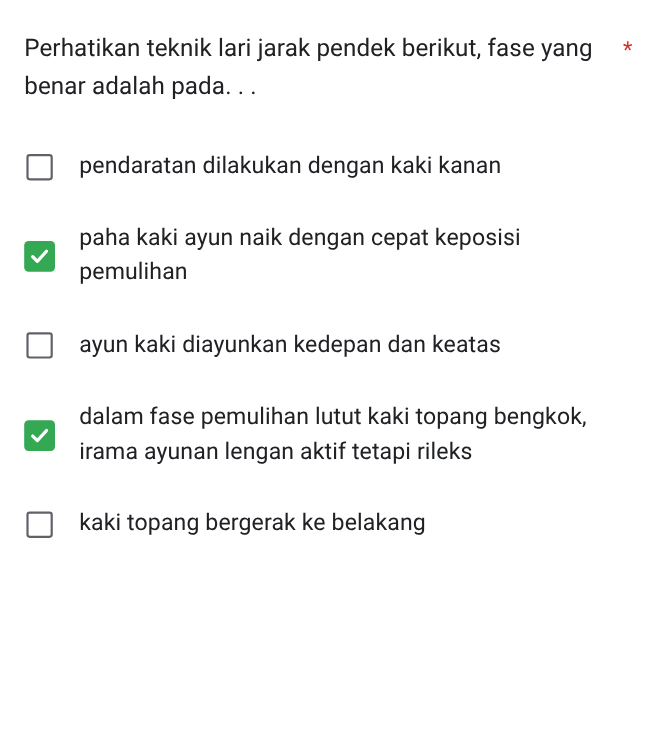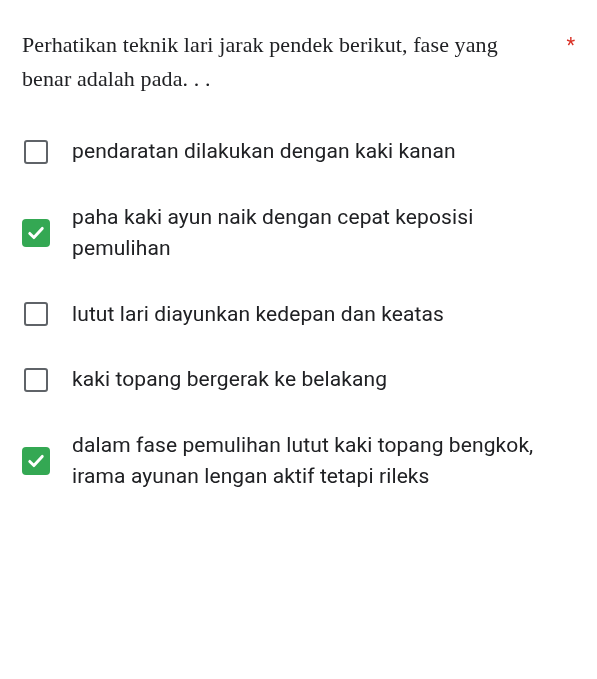--- a/index.html
+++ b/index.html
@@ -19,21 +19,20 @@
       align-items: flex-start;
       gap: 8px;
       margin-bottom: 40px;
     }
     .question-text {
       font-size: 22px;
       line-height: 1.55;
       color: #202124;
       letter-spacing: 0.1px;
       flex: 1;
-      font-family: Liberation Serif, serif;
     }
     .required-asterisk {
       color: #d93025;
       font-size: 20px;
       line-height: 1.5;
       margin-left: 6px;
       margin-top: 2px;
     }
     .options {
       display: flex;
@@ -108,34 +107,34 @@
         </svg>
       </div>
     </div>
     <div class="option-label">paha kaki ayun naik dengan cepat keposisi pemulihan</div>
   </div>
 
   <div class="option-item">
     <div class="checkbox">
       <div class="checkbox-unchecked"></div>
     </div>
-    <div class="option-label">lutut lari diayunkan kedepan dan keatas</div>
-  </div>
-
-  <div class="option-item">
-    <div class="checkbox">
-      <div class="checkbox-unchecked"></div>
-    </div>
-    <div class="option-label">kaki topang bergerak ke belakang</div>
+    <div class="option-label">ayun kaki diayunkan kedepan dan keatas</div>
   </div>
 
   <div class="option-item">
     <div class="checkbox">
       <div class="checkbox-checked">
         <svg viewBox="0 0 24 24" fill="none" stroke="#ffffff" stroke-width="3.5" stroke-linecap="round" stroke-linejoin="round">
           <polyline points="4.5 12.5 9.5 17.5 19.5 6.5"></polyline>
         </svg>
       </div>
     </div>
     <div class="option-label">dalam fase pemulihan lutut kaki topang bengkok, irama ayunan lengan aktif tetapi rileks</div>
   </div>
 
+  <div class="option-item">
+    <div class="checkbox">
+      <div class="checkbox-unchecked"></div>
+    </div>
+    <div class="option-label">kaki topang bergerak ke belakang</div>
+  </div>
+
 </div>
 
 </body></html>

